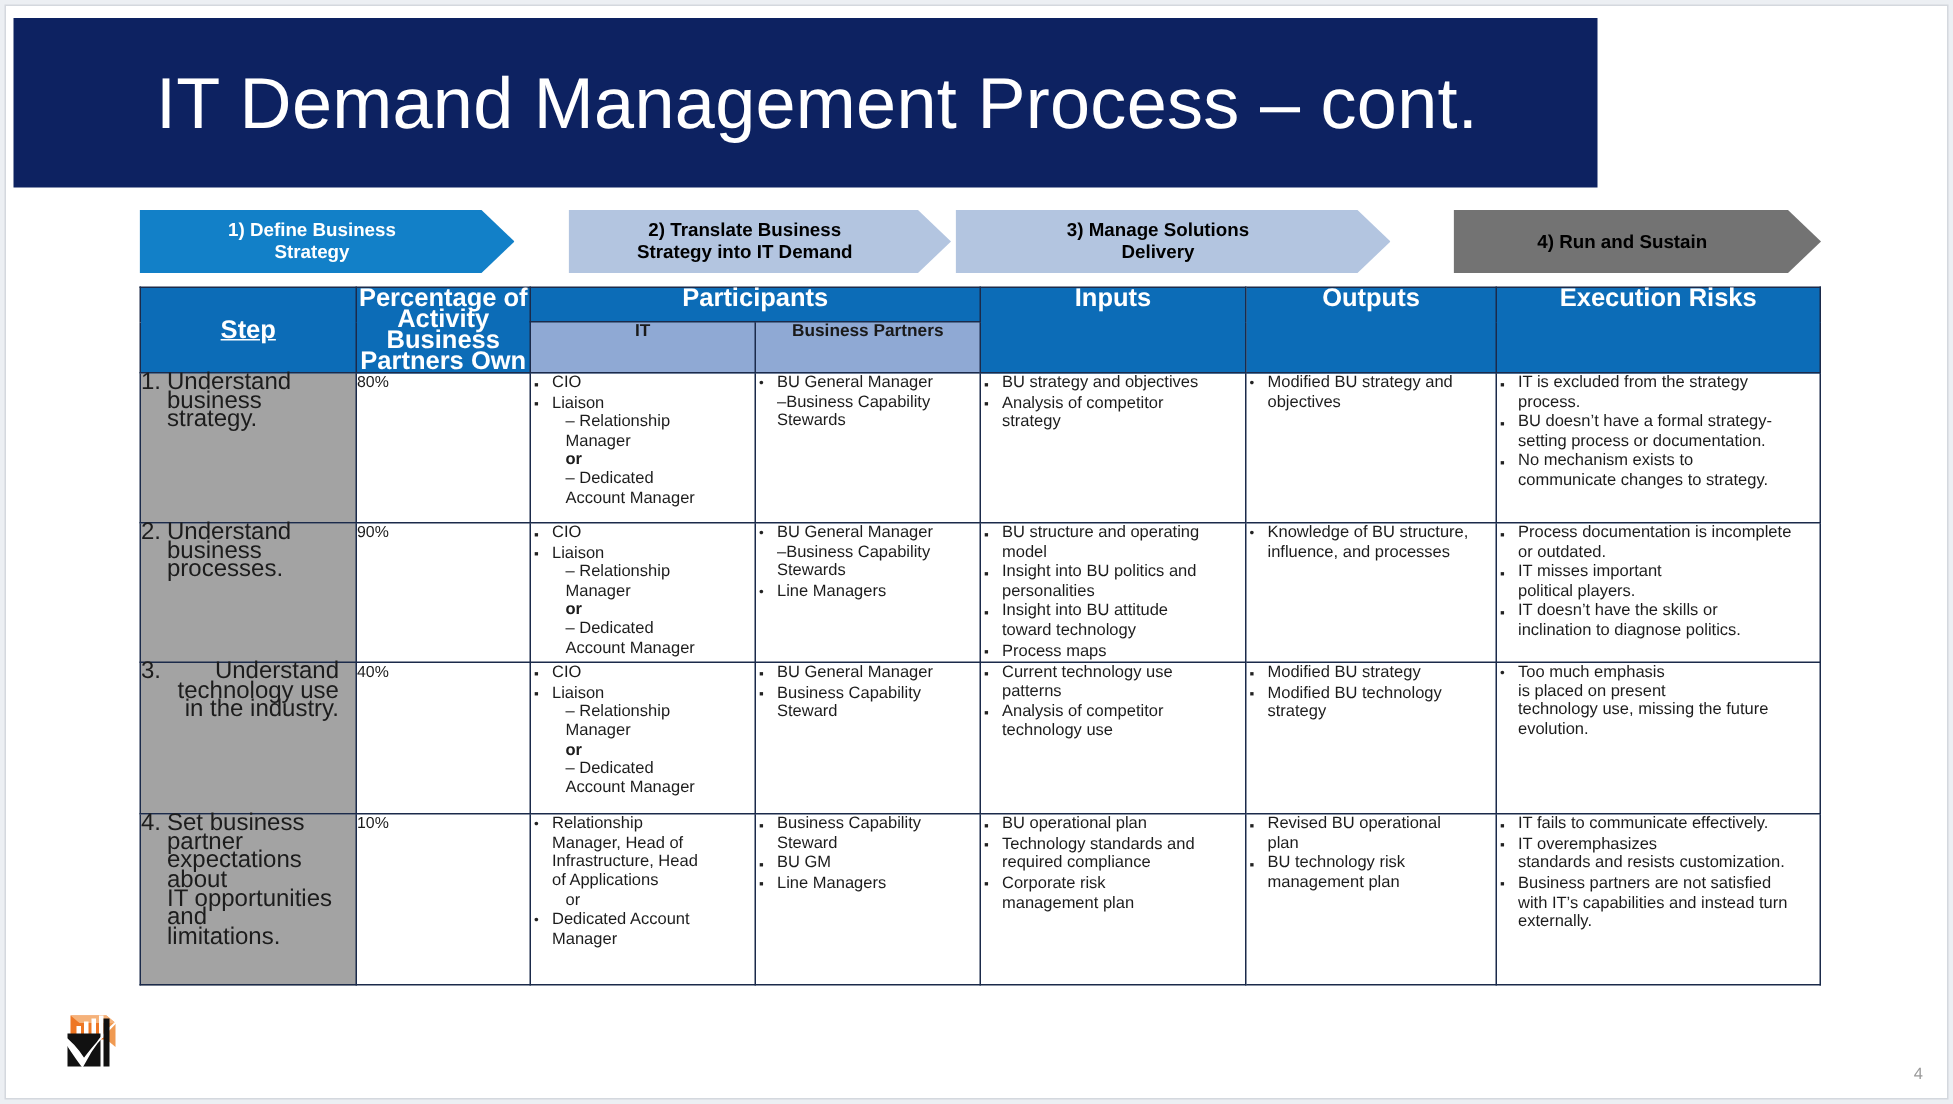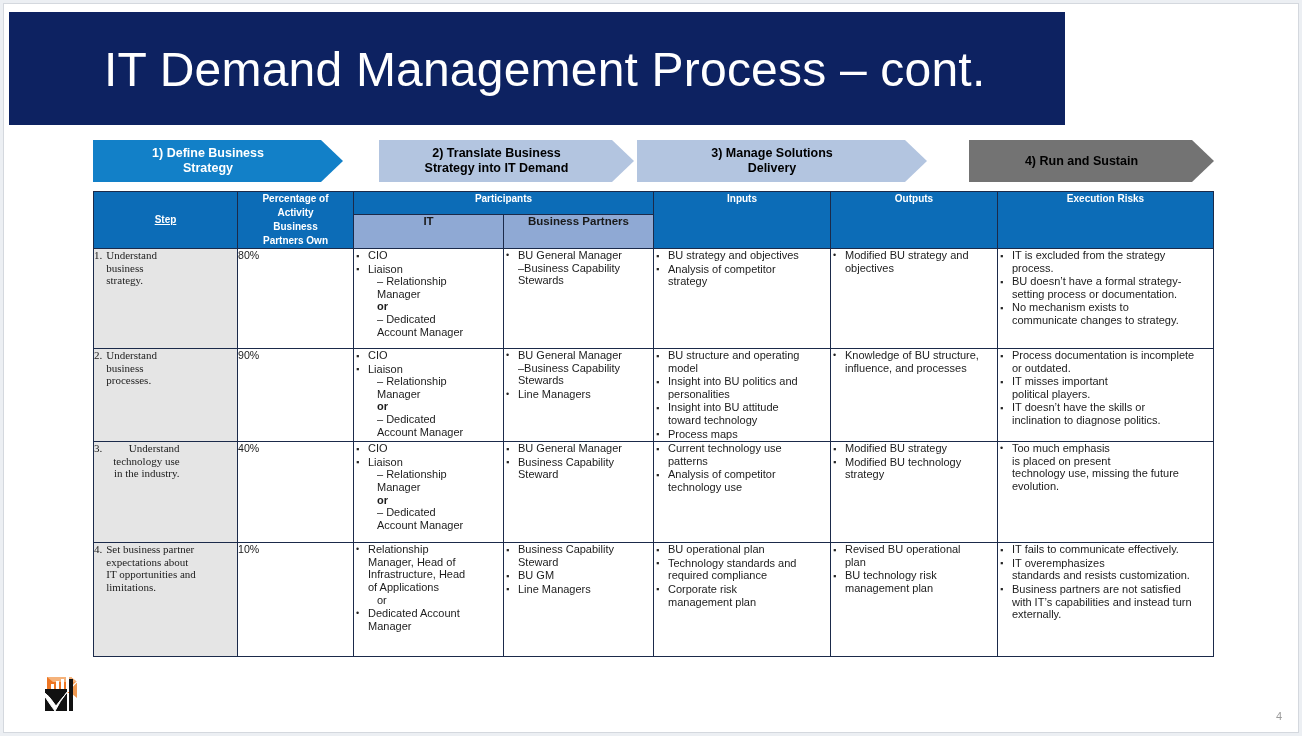--- a/index.html
+++ b/index.html
@@ -55,21 +55,21 @@
     table-layout:fixed;
   }
   .tbl td,.tbl th{
     border:1px solid #1b2a4a;
     vertical-align:top;
     padding:0;
   }
   .hd{
     background:#0c6cb7;
     color:#ffffff;
-    font-size:10px;
+    font-size:17px;
     font-weight:bold;
     padding:8px 8px 6px 8px;
     line-height:14px;
   }
   .hd.center{text-align:center;}
   .hd.mid{vertical-align:middle;}
   .sub{
     background:#8fa9d4;
     color:#1a1a1a;
     font-size:11.5px;
@@ -78,26 +78,25 @@
     padding:8px 6px;
     vertical-align:middle;
   }
   .cell{
     font-size:11px;
     line-height:12.6px;
     color:#1c1c1c;
     padding:7px 7px 7px 7px;
   }
   .step-cell{
-    background:#e5e5e5;
-    font-size:11px;
+    background:#a3a3a3;
+    font-size:16px;
     line-height:12.6px;
     color:#1c1c1c;
     padding:7px 6px 7px 8px;
-    font-family:Liberation Serif, serif;
   }
   .step-cell .num{
     display:inline-block;
     vertical-align:top;
   }
   .step-cell .txt{
     display:inline-block;
     vertical-align:top;
     white-space:pre-line;
   }

